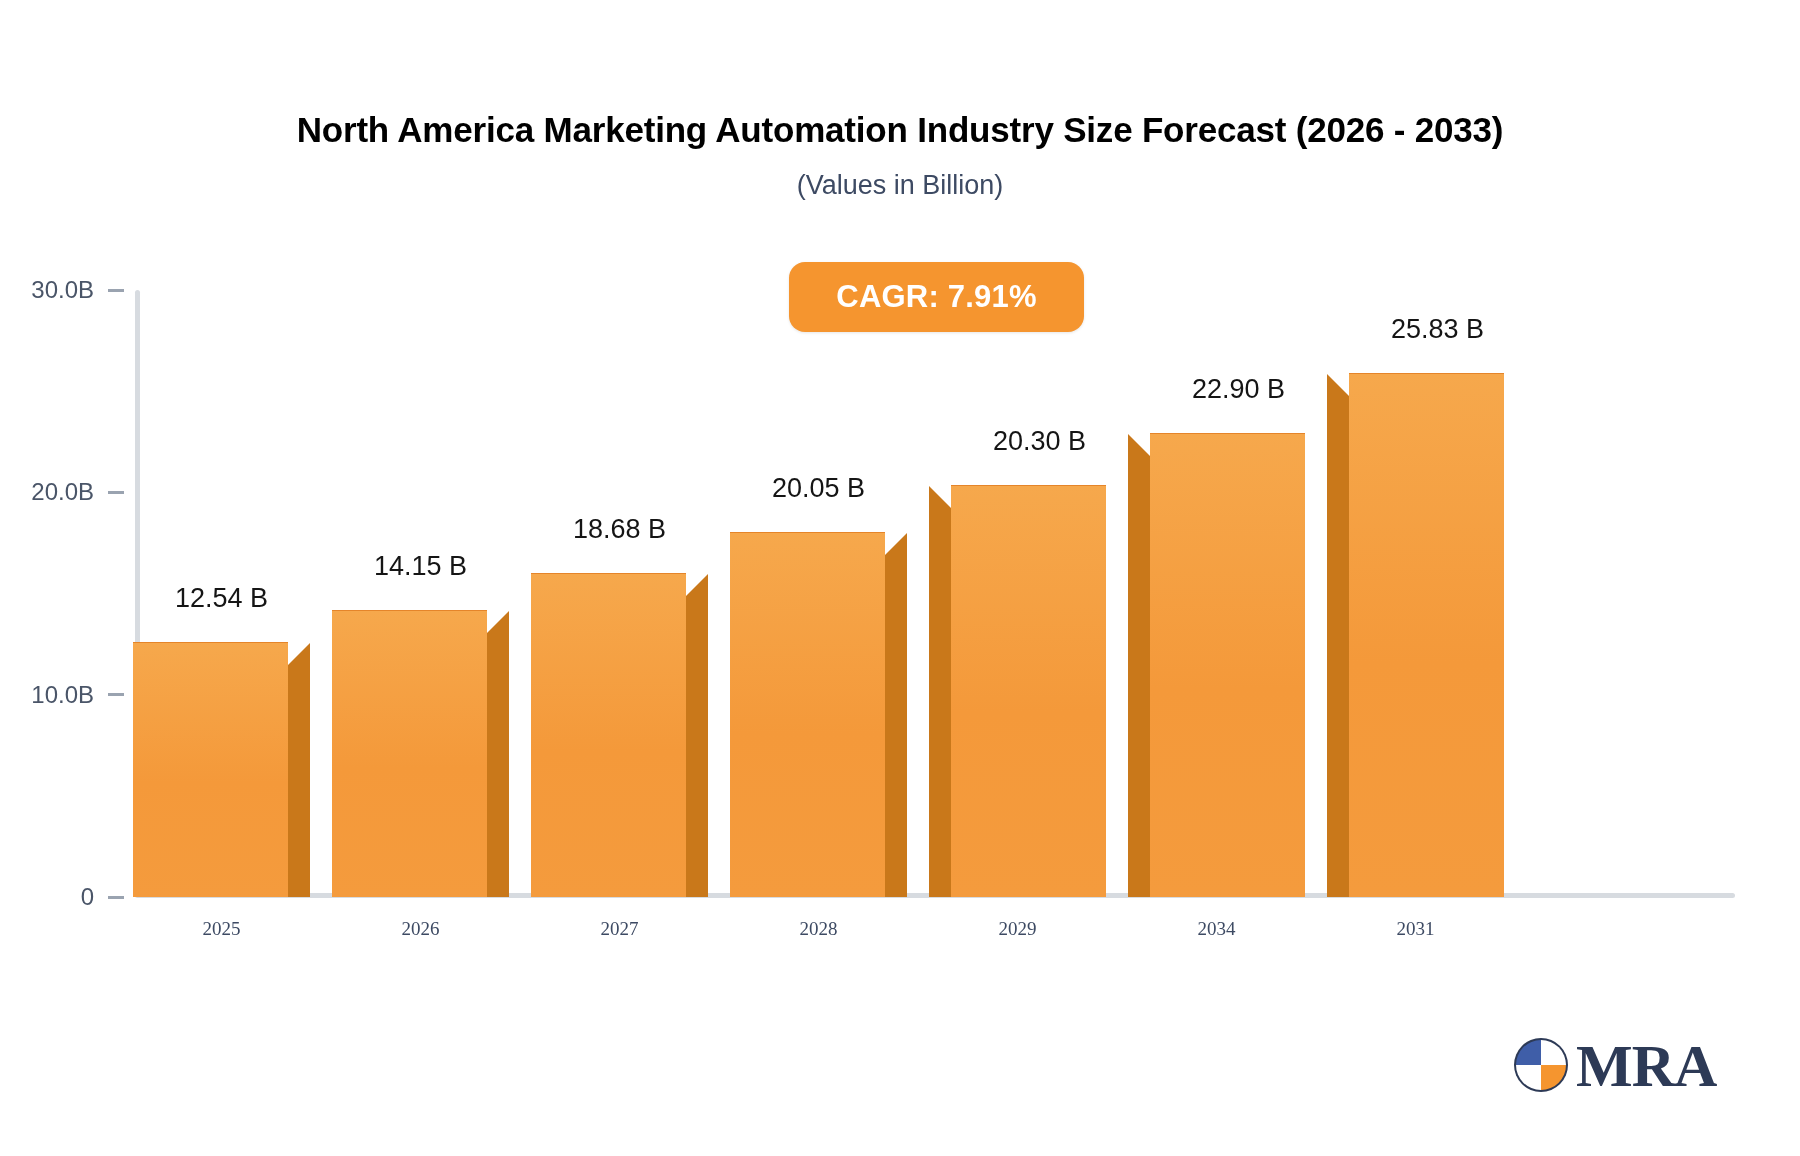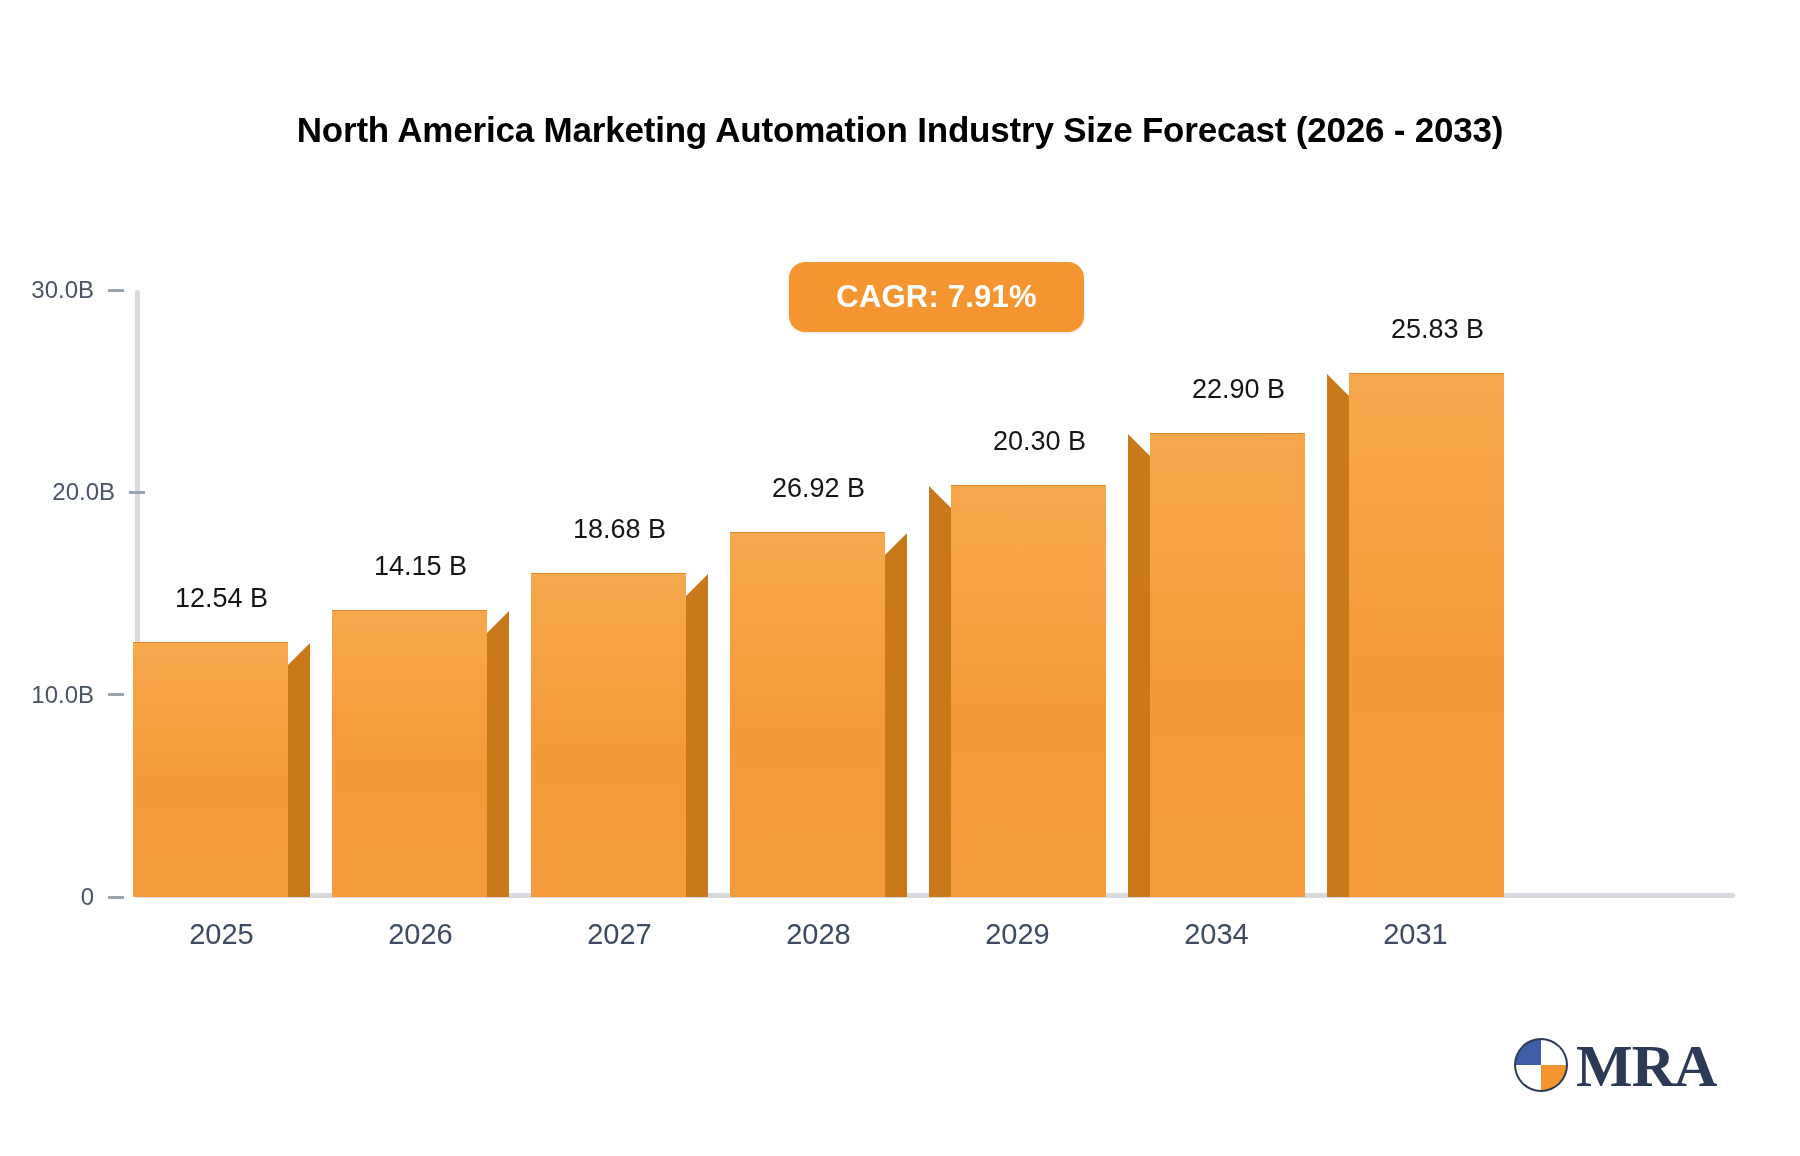--- a/index.html
+++ b/index.html
@@ -131,23 +131,24 @@
     position: absolute;
     text-align: center;
     font-size: 27px;
     color: #151515;
     white-space: nowrap;
   }
   .x-label {
     position: absolute;
     top: 918px;
     text-align: center;
-    font-size: 29px;
+    font-size: 19px;
     color: #3d4a63;
     white-space: nowrap;
+    font-family: Liberation Serif, serif;
   }
 
   
   #logo {
     position: absolute;
     left: 1512px;
     top: 1036px;
     display: flex;
     align-items: flex-start;
     gap: 6px;
@@ -160,34 +161,35 @@
     letter-spacing: -1px;
     line-height: 1;
   }
 </style>
 </head>
 <body>
 
 <div id="page">
 
   <div id="chart-title">North America Marketing Automation Industry Size Forecast (2026 - 2033)</div>
+  <div id="chart-subtitle">(Values in Billion)</div>
 
   <div id="cagr-badge">
     <span>CAGR: 7.91%</span>
   </div>
 
   <div id="plot">
     <div class="y-axis-line"></div>
     <div class="x-axis-line"></div>
     <div id="y-ticks">
         <div class="y-tick" style="top: 275px;">
           <span class="ylabel">30.0B</span>
           <span class="tickmark"></span>
         </div>
-        <div class="y-tick" style="top: 477.333px; padding-left: 21px;">
+        <div class="y-tick" style="top: 477.333px;">
           <span class="ylabel">20.0B</span>
           <span class="tickmark"></span>
         </div>
         <div class="y-tick" style="top: 679.667px;">
           <span class="ylabel">10.0B</span>
           <span class="tickmark"></span>
         </div>
         <div class="y-tick" style="top: 882px;">
           <span class="ylabel">0</span>
           <span class="tickmark"></span>
@@ -228,21 +230,21 @@
         <div class="x-label" style="width: 177px; left: 332px;">2026</div>
         <div class="x-label" style="width: 177px; left: 531px;">2027</div>
         <div class="x-label" style="width: 177px; left: 730px;">2028</div>
         <div class="x-label" style="width: 177px; left: 929px;">2029</div>
         <div class="x-label" style="width: 177px; left: 1128px;">2034</div>
         <div class="x-label" style="width: 177px; left: 1327px;">2031</div>
       </div>
   <div class="bar-label" style="width: 237px; left: 103px; top: 583px;">12.54 B</div>
       <div class="bar-label" style="width: 237px; left: 302px; top: 551px;">14.15 B</div>
       <div class="bar-label" style="width: 237px; left: 501px; top: 514px;">18.68 B</div>
-      <div class="bar-label" style="width: 237px; left: 700px; top: 473px;">26.92 B</div>
+      <div class="bar-label" style="width: 237px; left: 700px; top: 473px;">20.05 B</div>
       <div class="bar-label" style="width: 237px; left: 921px; top: 426px;">20.30 B</div>
       <div class="bar-label" style="width: 237px; left: 1120px; top: 374px;">22.90 B</div>
       <div class="bar-label" style="width: 237px; left: 1319px; top: 314px;">25.83 B</div>
     </div>
 
   <div id="logo">
     <span>
       <svg width="58" height="58" viewBox="0 0 58 58" aria-hidden="true">
         <circle cx="29" cy="29" r="27" fill="#2d3a56"></circle>
         <path d="M29 29 L29 4 A25 25 0 0 1 54 29 Z" fill="#ffffff"></path>

